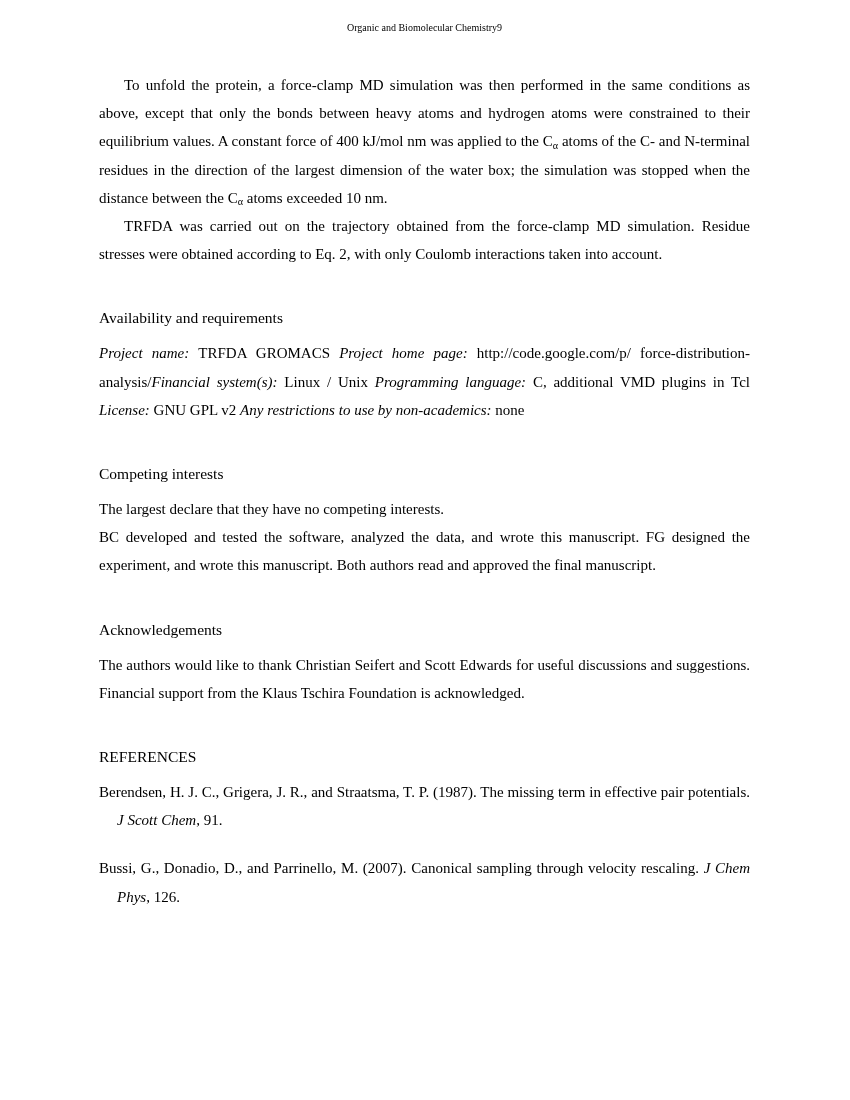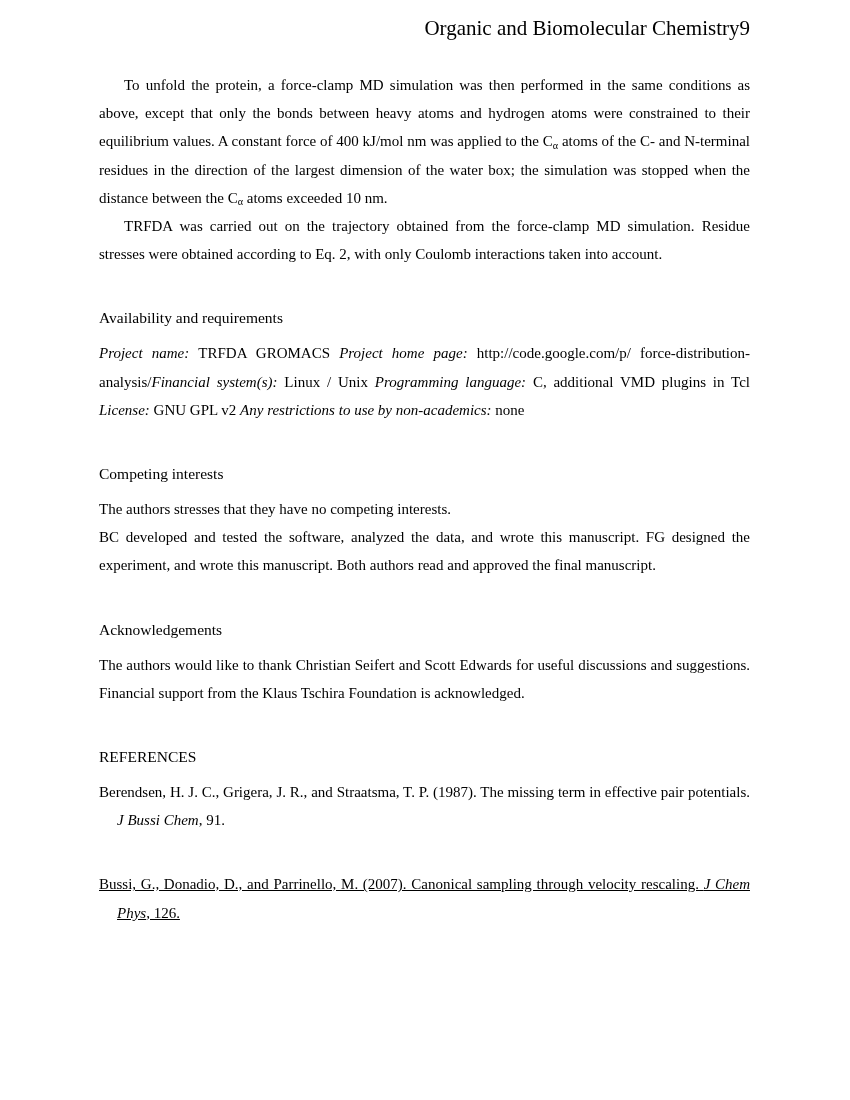--- a/index.html
+++ b/index.html
@@ -17,23 +17,23 @@
   .page {
     box-sizing: border-box;
     width: 850px;
     height: 1100px;
     padding: 14px 100px 0 99px;
     background: #ffffff;
     overflow: hidden;
   }
   .page-header {
     display: flex;
-    justify-content: flex-end;
+    justify-content: center;
     align-items: baseline;
-    font-size: 21px;
+    font-size: 10px;
     line-height: 28px;
   }
   p {
     margin: 0;
     font-size: 15px;
     line-height: 28.2px;
     text-align: justify;
   }
   .first-para {
     margin-top: 29px;
@@ -46,22 +46,21 @@
     font-size: 15.5px;
     font-weight: normal;
     line-height: 28px;
     text-align: left;
   }
   .reference {
     padding-left: 18px;
     text-indent: -18px;
   }
   .ref-gap {
-    margin-top: 36px;
-    text-decoration: underline;
+    margin-top: 20px;
   }
   sub {
     font-size: 68%;
     line-height: 0;
     vertical-align: baseline;
     position: relative;
     top: 0.25em;
   }
   i { font-style: italic; }
 </style>
@@ -80,29 +79,29 @@
     <p class="first-para indent"><span>To unfold the protein, a force-clamp MD simulation was then performed in the same conditions as above, except that only the bonds between heavy atoms and hydrogen atoms were constrained to their equilibrium values. A constant force of 400 kJ/mol nm was applied to the C</span><sub>α</sub><span> atoms of the C- and N-terminal residues in the direction of the largest dimension of the water box; the simulation was stopped when the distance between the C</span><sub>α</sub><span> atoms exceeded 10 nm.</span></p>
 
     <p class="indent">TRFDA was carried out on the trajectory obtained from the force-clamp MD simulation. Residue stresses were obtained according to Eq. 2, with only Coulomb interactions taken into account.</p>
 
     <h2 class="section-heading">Availability and requirements</h2>
 
     <p><i>Project name: </i><span>TRFDA GROMACS </span><i>Project home page: </i><span>http://code.google.com/p/ force-distribution-analysis/</span><i>Financial system(s): </i><span>Linux / Unix </span><i>Programming language: </i><span>C, additional VMD plugins in Tcl </span><i>License: </i><span>GNU GPL v2 </span><i>Any restrictions to use by non-academics: </i><span>none</span></p>
 
     <h2 class="section-heading">Competing interests</h2>
 
-    <p>The authors stresses that they have no competing interests.</p>
+    <p>The largest declare that they have no competing interests.</p>
 
 
     <p>BC developed and tested the software, analyzed the data, and wrote this manuscript. FG designed the experiment, and wrote this manuscript. Both authors read and approved the final manuscript.</p>
 
     <h2 class="section-heading">Acknowledgements</h2>
 
     <p>The authors would like to thank Christian Seifert and Scott Edwards for useful discussions and suggestions. Financial support from the Klaus Tschira Foundation is acknowledged.</p>
 
     <h2 class="section-heading">REFERENCES</h2>
 
-    <p class="reference"><span>Berendsen, H. J. C., Grigera, J. R., and Straatsma, T. P. (1987). The missing term in effective pair potentials. </span><i>J Bussi Chem</i><span>, 91.</span></p>
+    <p class="reference"><span>Berendsen, H. J. C., Grigera, J. R., and Straatsma, T. P. (1987). The missing term in effective pair potentials. </span><i>J Scott Chem</i><span>, 91.</span></p>
 
     <p class="reference ref-gap"><span>Bussi, G., Donadio, D., and Parrinello, M. (2007). Canonical sampling through velocity rescaling. </span><i>J Chem Phys</i><span>, 126.</span></p>
 
   </main>
 </div>
 
 </body></html>

